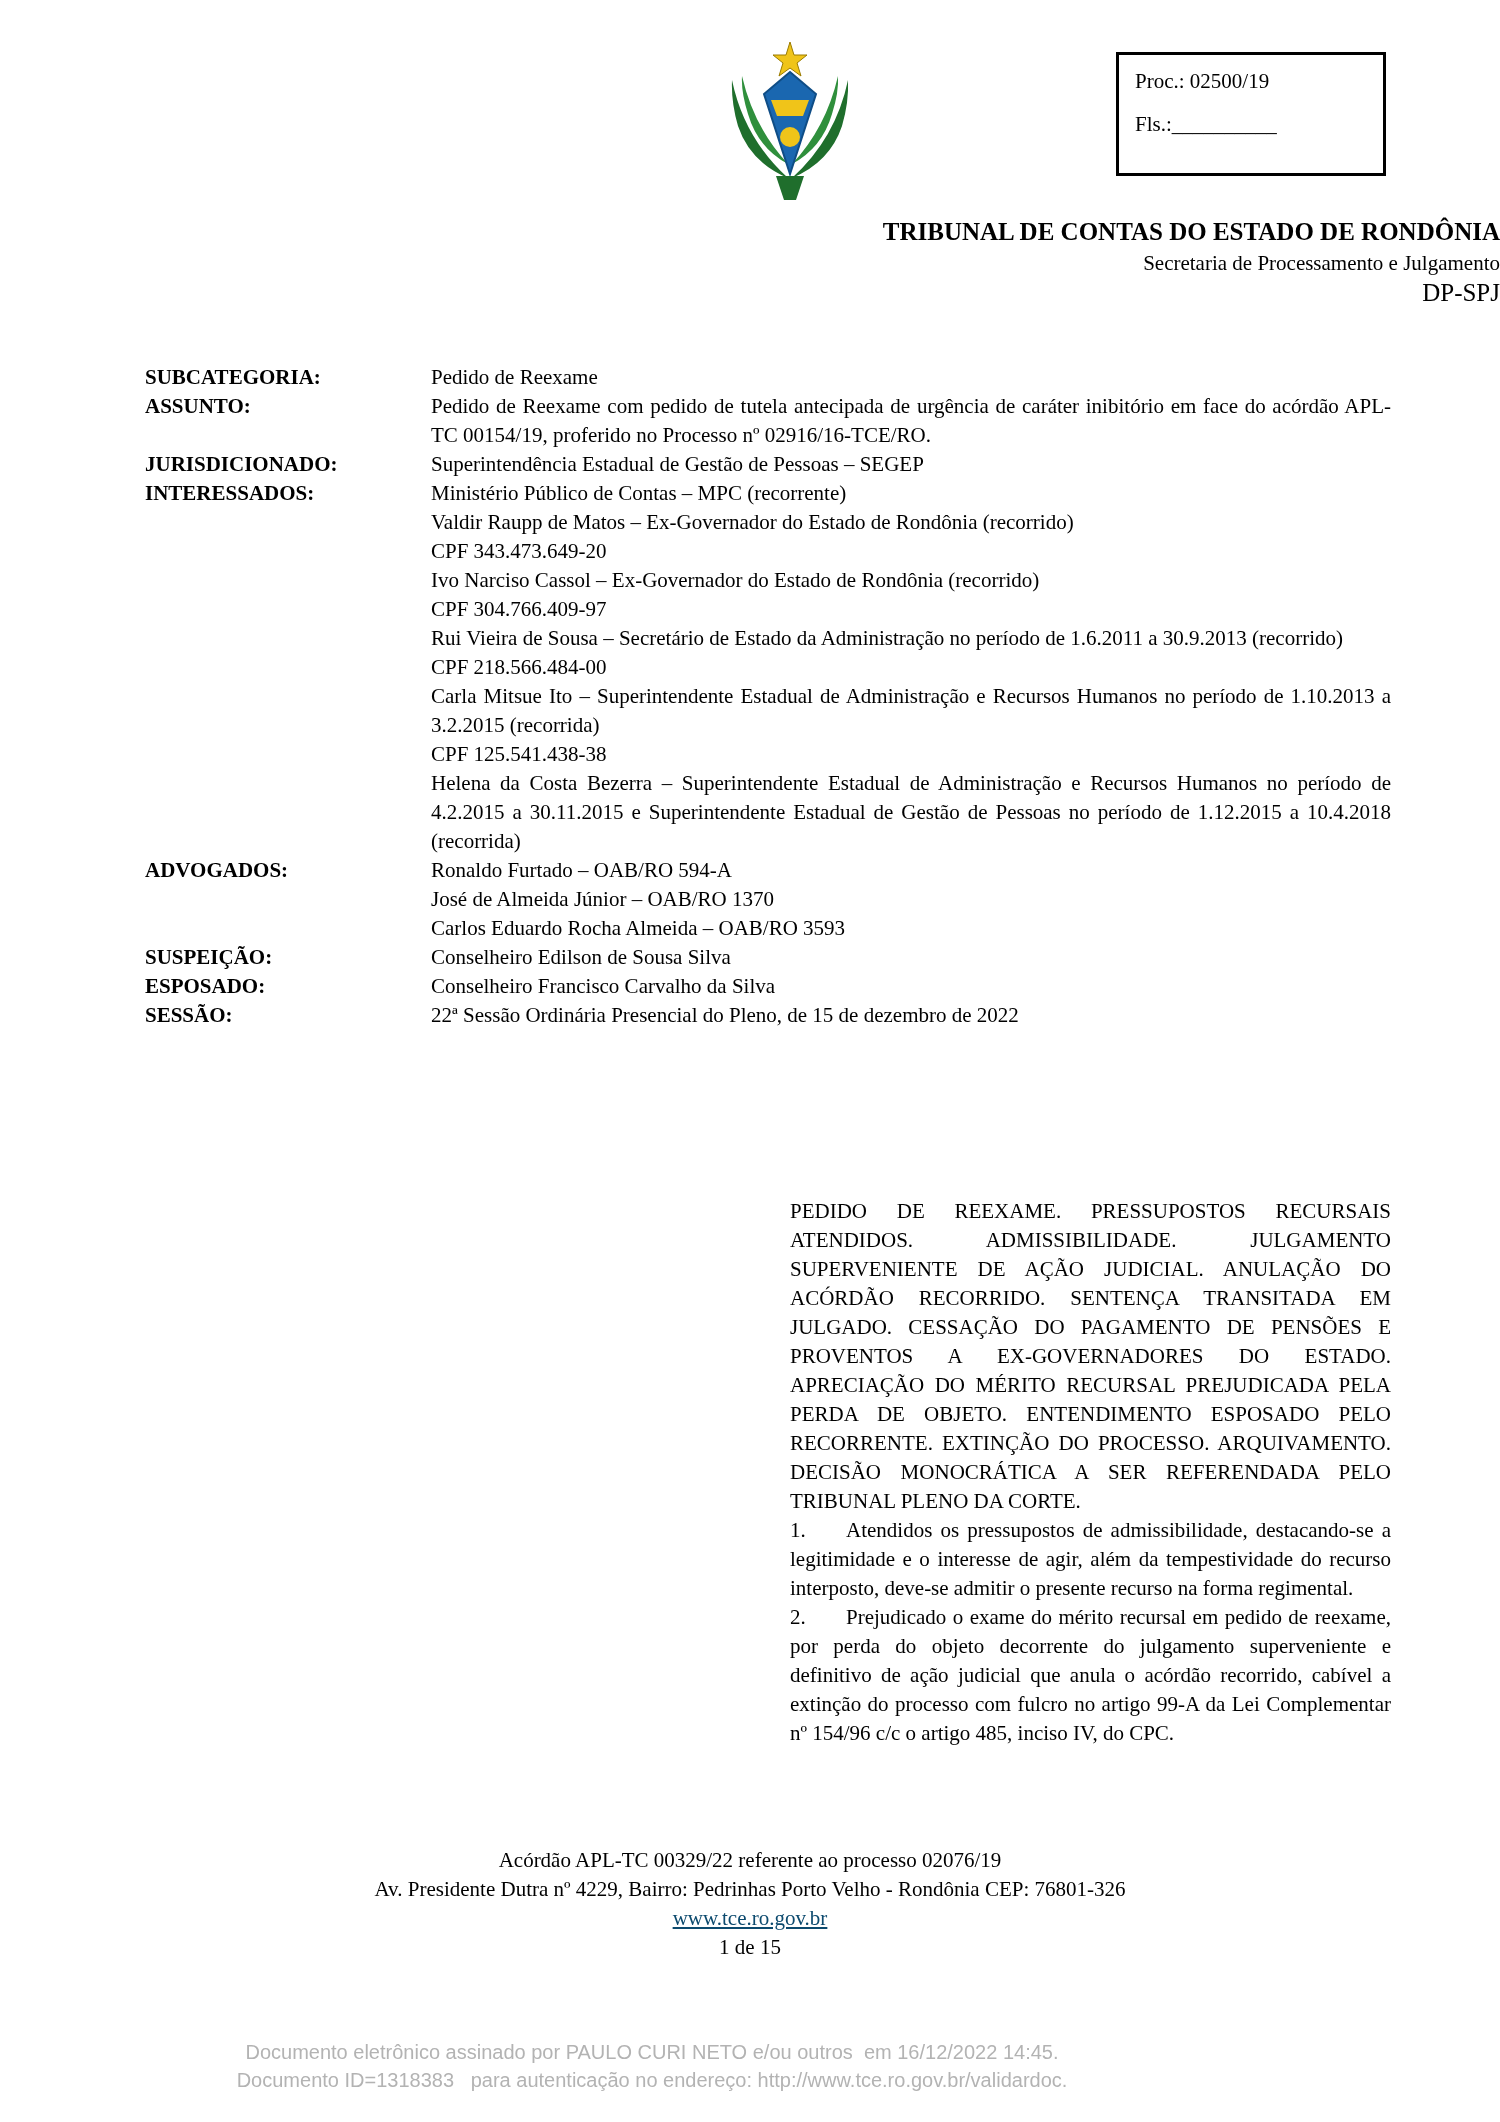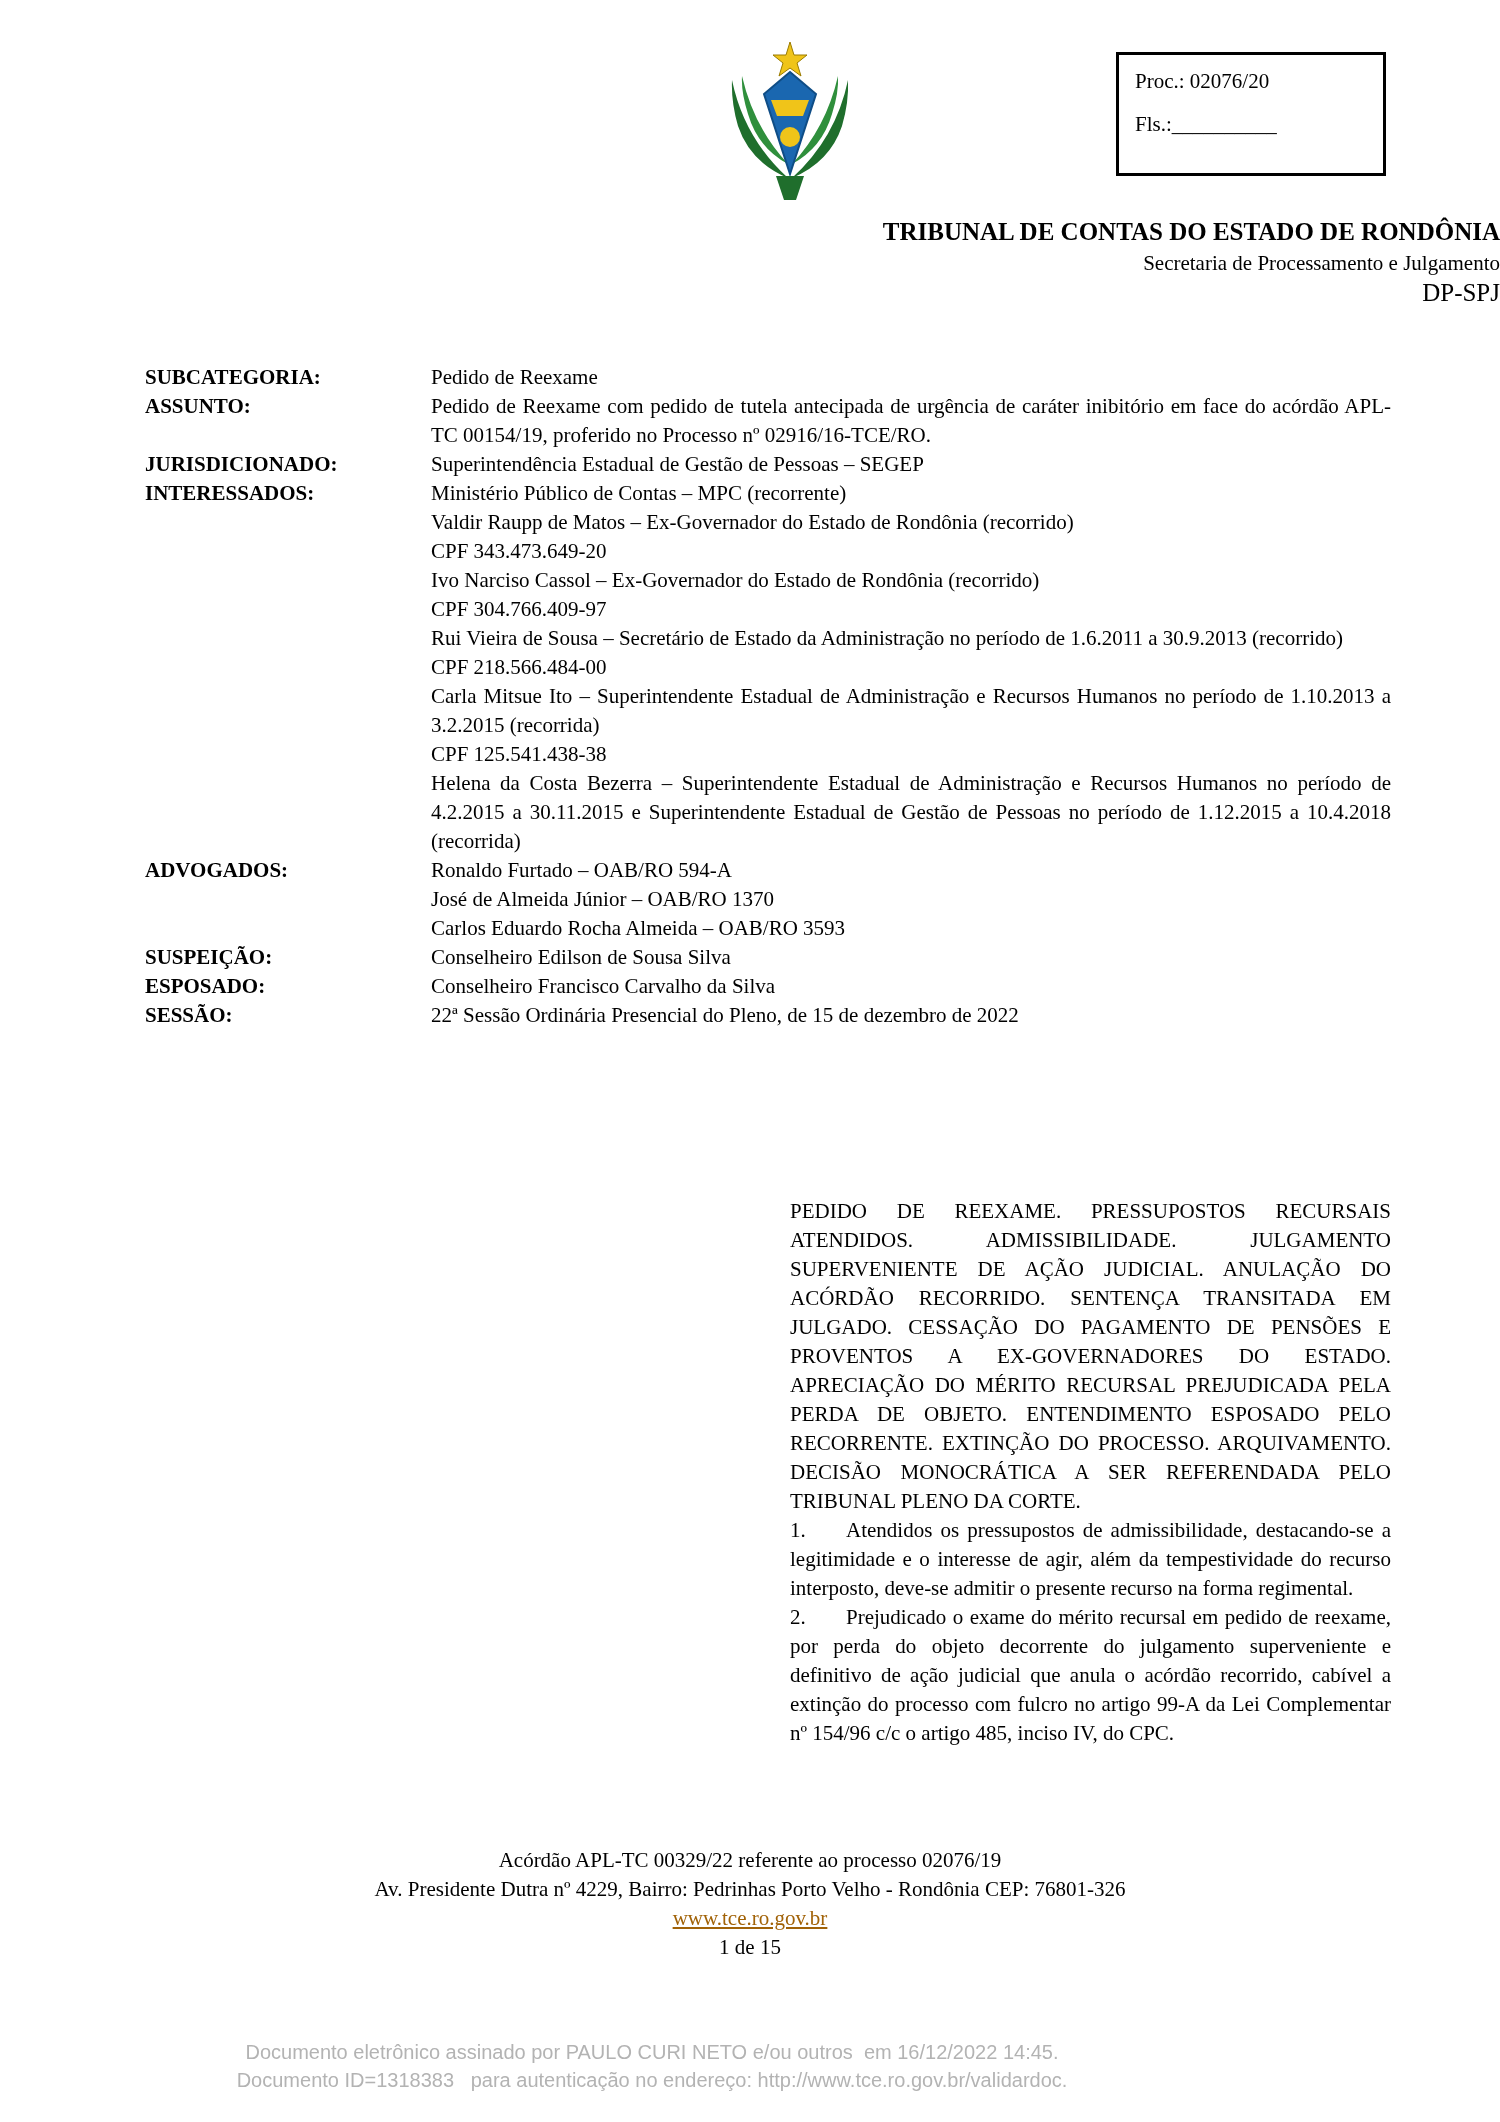--- a/index.html
+++ b/index.html
@@ -70,41 +70,41 @@
 
   
   .footer {
     position: absolute;
     left: 0; top: 1846px;
     width: 1500px;
     text-align: center;
     font-size: 21px;
     line-height: 29px;
   }
-  .footer a { color: #a16207; text-decoration: underline; cursor: pointer; }
+  .footer a { color: #0c4a6e; text-decoration: underline; cursor: pointer; }
 
   
   .watermark {
     position: absolute;
     left: 0; top: 2038px;
     width: 1304px;
     text-align: center;
     font-family: "Liberation Sans", sans-serif;
     font-size: 20px;
     line-height: 28px;
     color: #b3b3b3;
   }
 </style>
 </head>
 <body>
 
 <div class="page">
 
   <div class="proc-box">
-    <div class="stamp-line">Proc.: 02076/20</div>
+    <div class="stamp-line">Proc.: 02500/19</div>
     <div class="stamp-line">Fls.:__________</div>
   </div>
 
   <div class="logo">
     <svg width="132" height="162" viewBox="0 0 132 162" xmlns="http://www.w3.org/2000/svg">
       <polygon points="66,0 70,13 83,13 73,21 77,34 66,26 55,34 59,21 49,13 62,13" fill="#f0c419" stroke="#9a7b00" stroke-width="1"></polygon>
       <path d="M8,38 Q20,96 64,136 Q26,120 14,84 Q7,60 8,38 Z" fill="#1f6e2c"></path>
       <path d="M18,34 Q30,86 64,122 Q34,106 24,72 Q17,50 18,34 Z" fill="#2f8f3c"></path>
       <path d="M124,38 Q112,96 68,136 Q106,120 118,84 Q125,60 124,38 Z" fill="#1f6e2c"></path>
       <path d="M114,34 Q102,86 68,122 Q98,106 108,72 Q115,50 114,34 Z" fill="#2f8f3c"></path>

